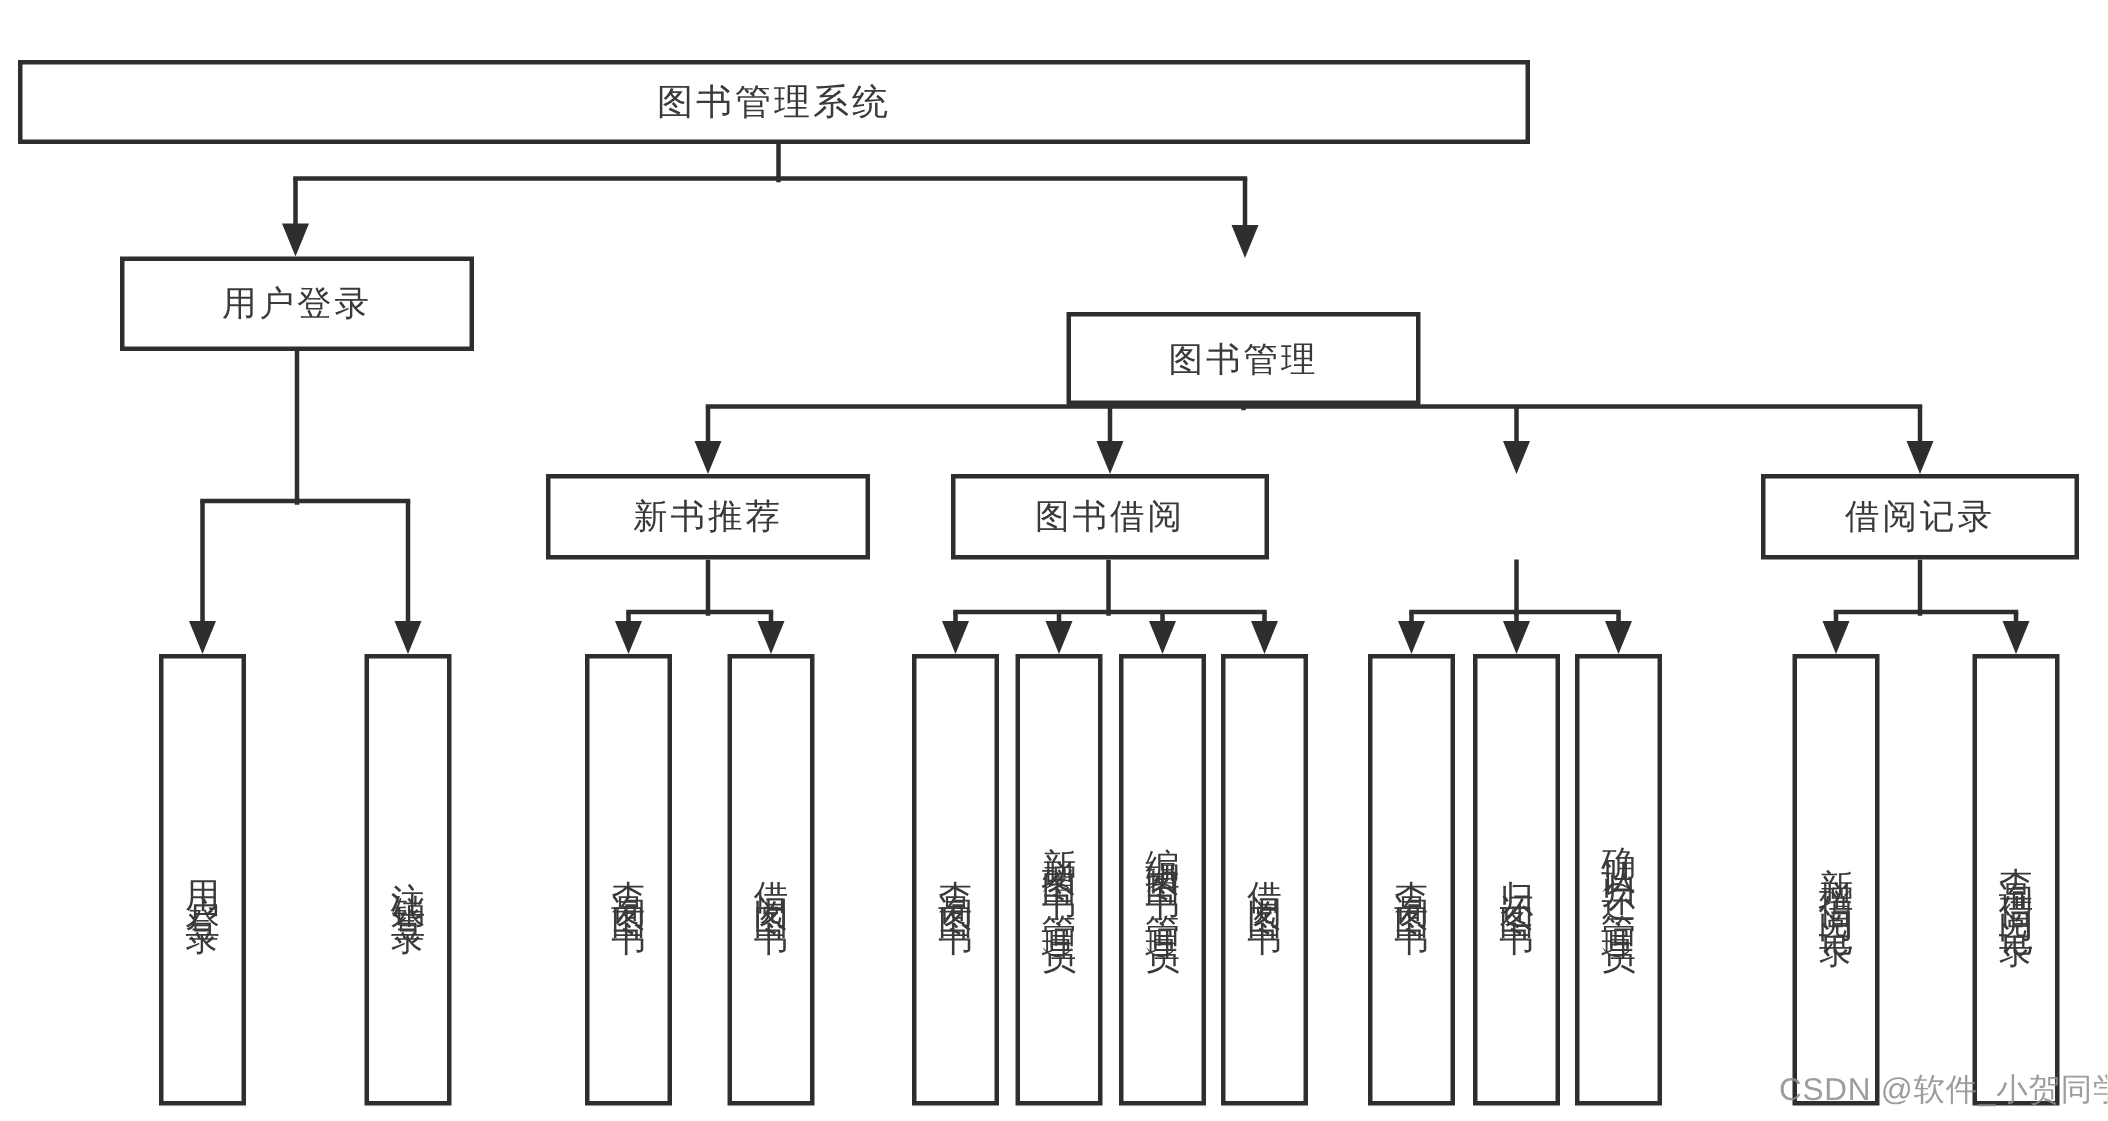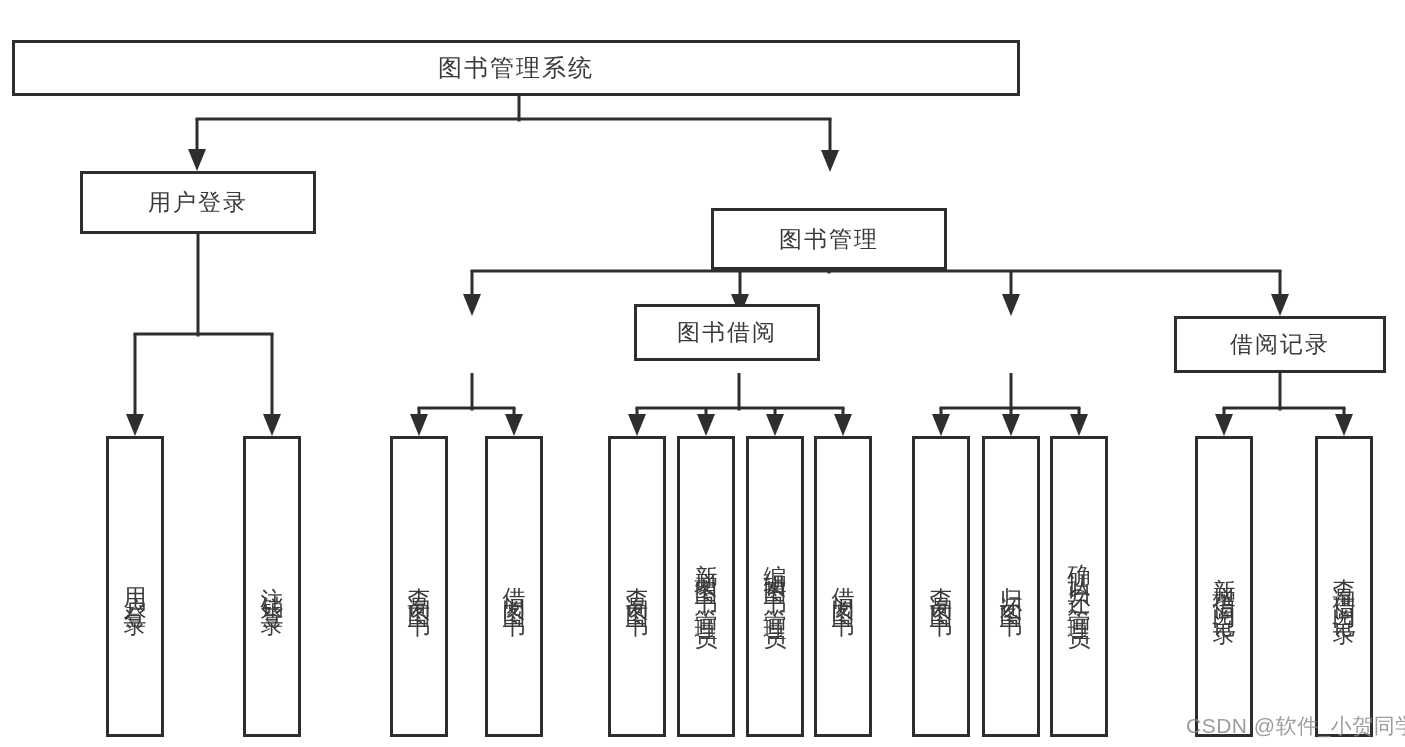--- a/index.html
+++ b/index.html
@@ -107,21 +107,22 @@
       <polygon points="1215,414 1233,414 1224,436" fill="#2e2e2e"></polygon>
       <line x1="1344" y1="408" x2="1344" y2="418" stroke="#2e2e2e" stroke-width="3"></line>
       <polygon points="1335,414 1353,414 1344,436" fill="#2e2e2e"></polygon>
     </svg>
 
   <div class="box root" style="left:12px; top:8px; width:1008px; height:56px;margin-top:32px;">图书管理系统</div>
 
   <div class="box hbox" style="left:80px; top:171px; width:236px; height:63px;">用户登录</div>
   <div class="box hbox" style="left:711px; top:172px; width:236px; height:62px;margin-top:36px;">图书管理</div>
 
-  <div class="box hbox" style="left:634px; top:304px; width:186px; height:57px;">图书借阅</div>
+  <div class="box hbox" style="left:364px; top:316px; width:216px; height:57px;">新书推荐</div>
+  <div class="box hbox" style="left:634px; top:316px; width:212px; height:57px;">图书借阅</div>
   <div class="box hbox" style="left:1174px; top:316px; width:212px; height:57px;">借阅记录</div>
 
   <div class="box vbox" style="left:106px;">
     <span class="vtext">用户登录</span>
   </div>
   <div class="box vbox" style="left:243px;">
     <span class="vtext">注销登录</span>
   </div>
 
   <div class="box vbox" style="left:390px;">

